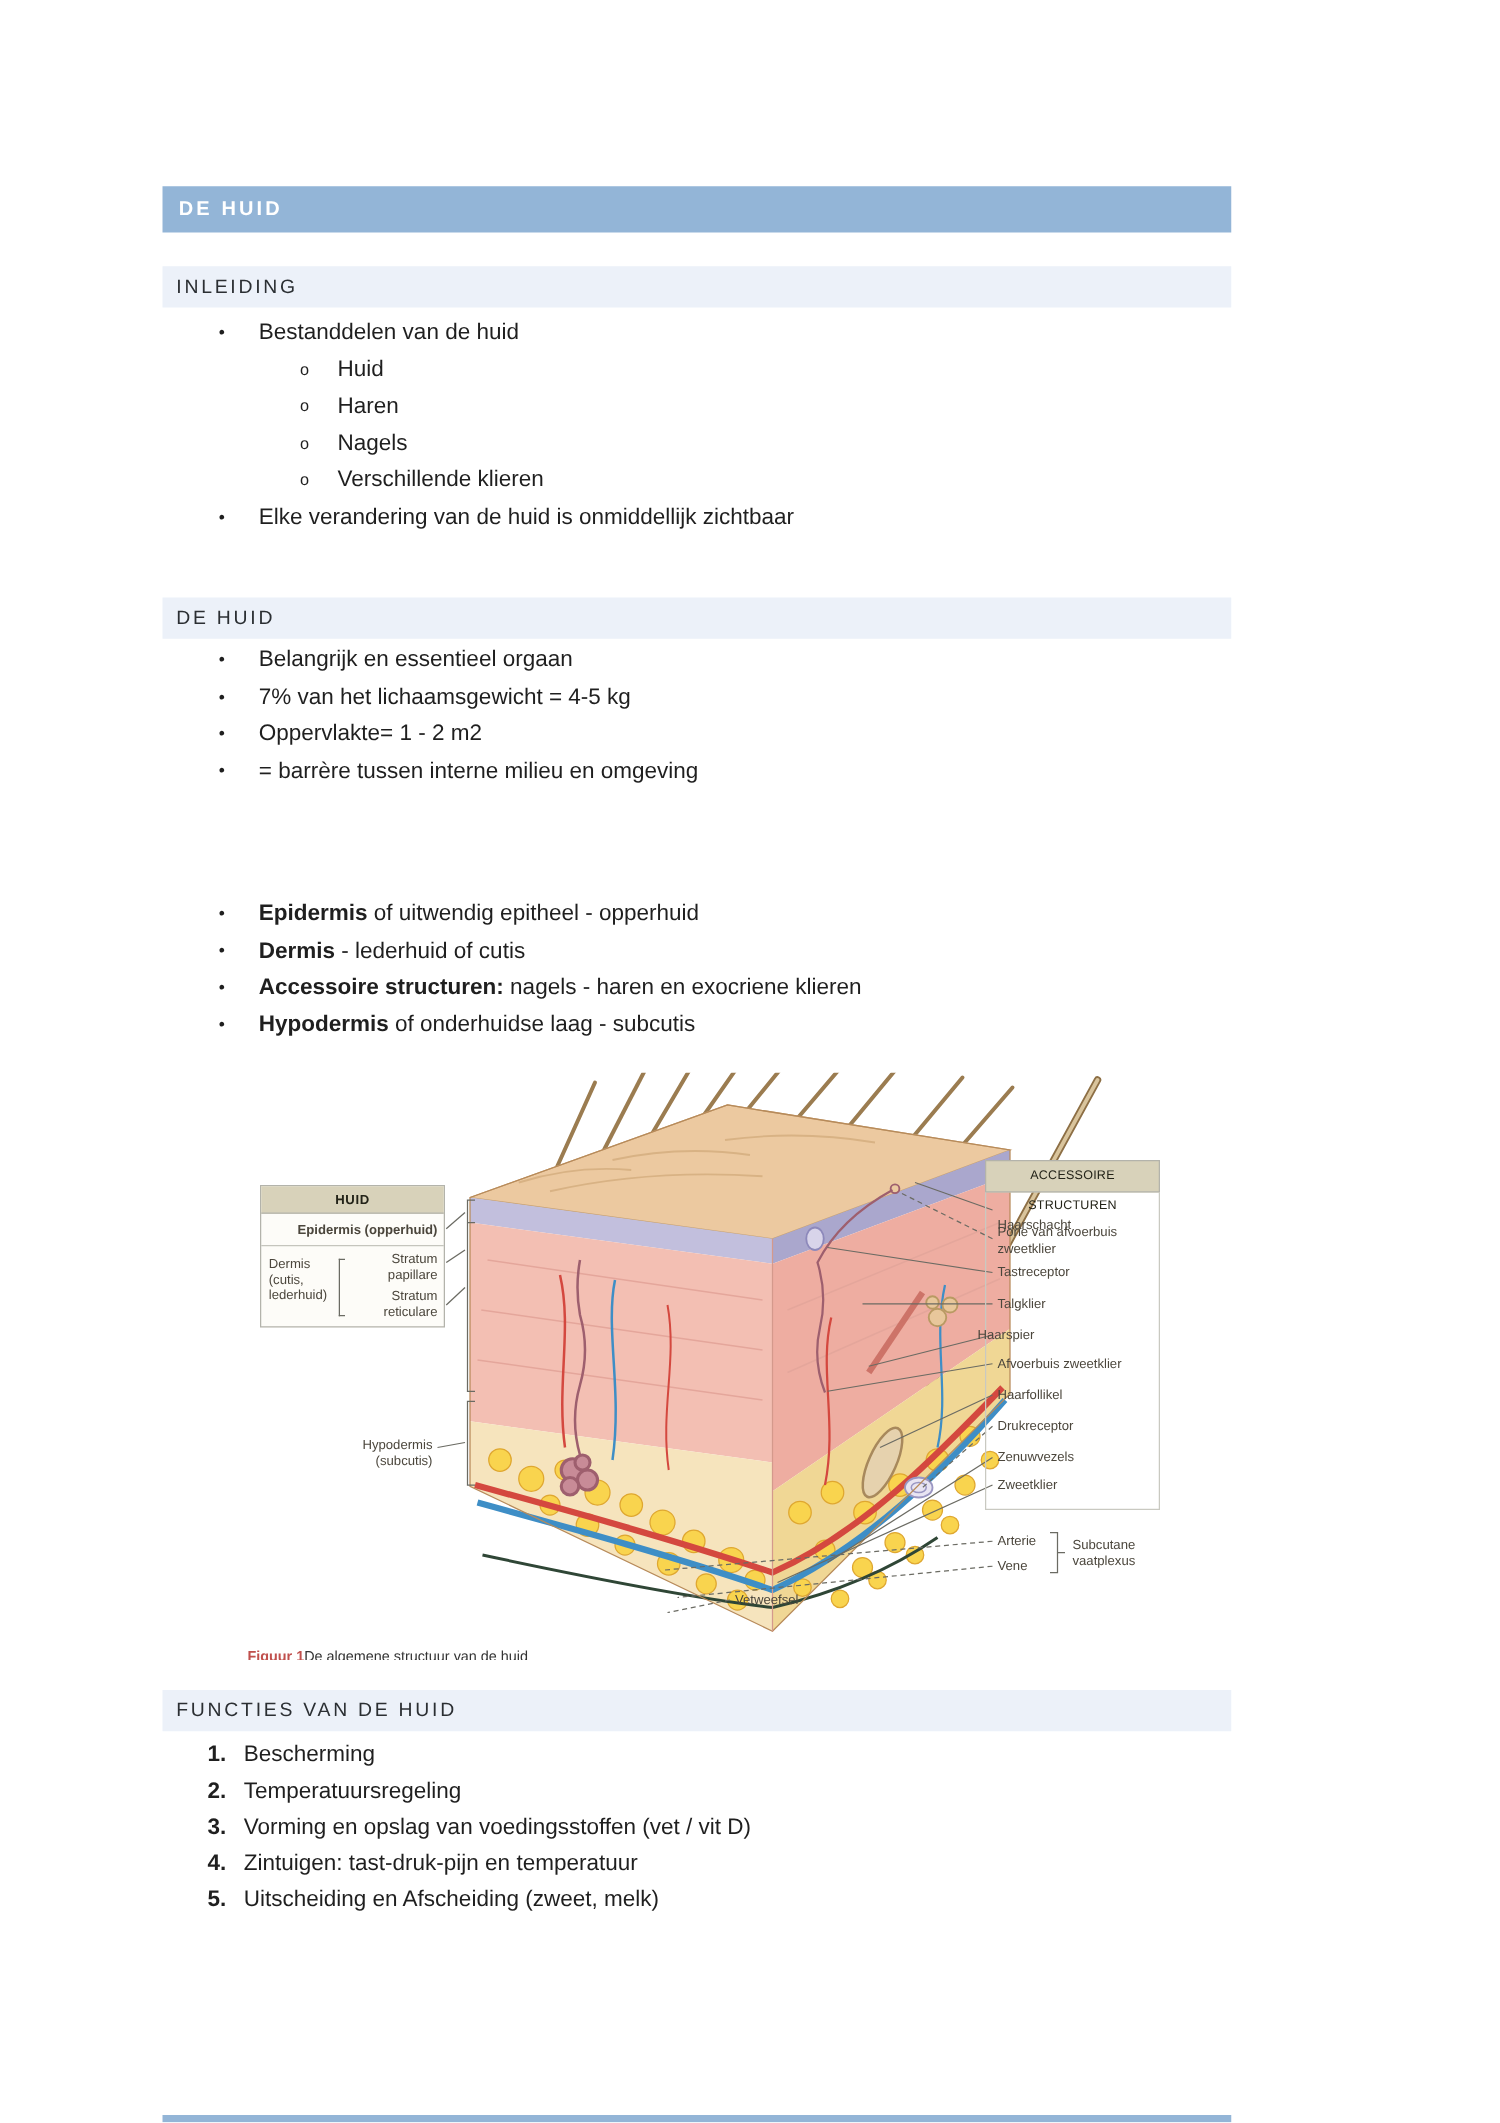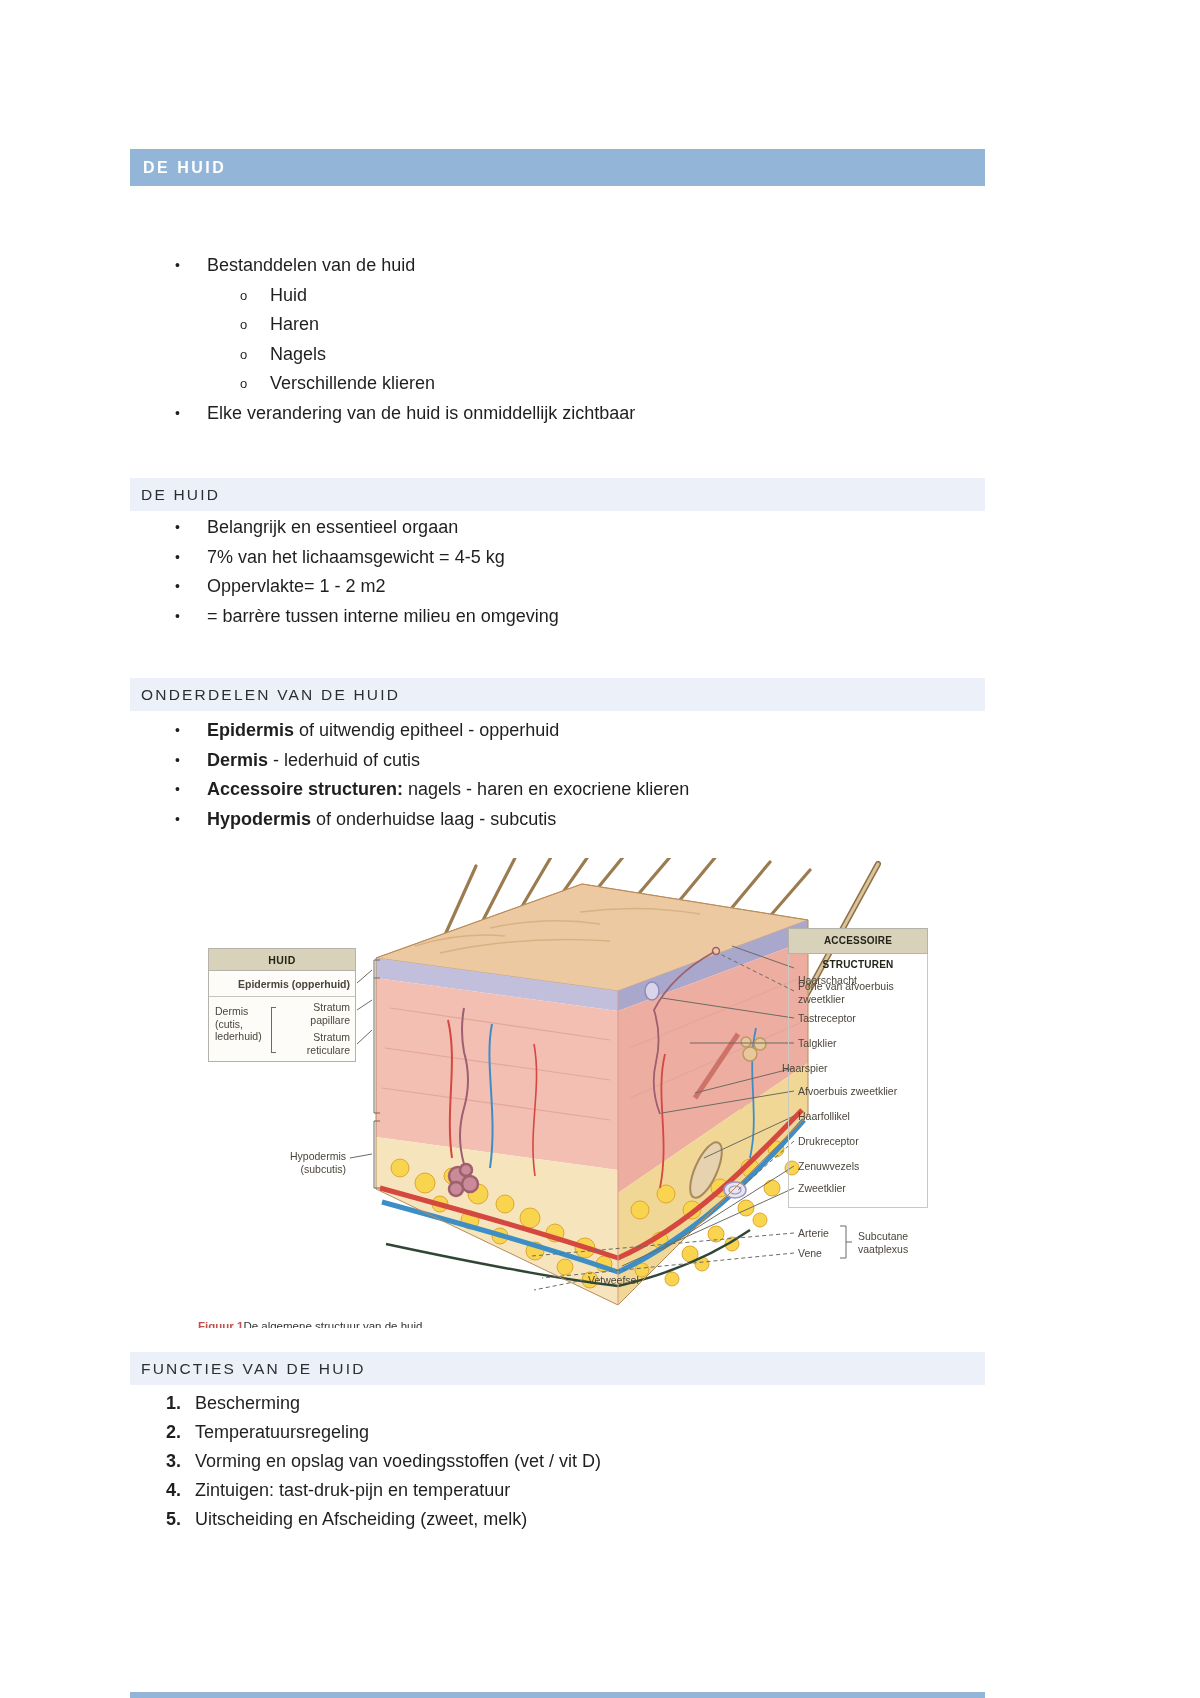--- a/index.html
+++ b/index.html
@@ -51,41 +51,42 @@
     font-weight:bold;
   }
   .dermis-area { position:relative; height:64px; }
   .dermis-left { position:absolute; left:6px; top:8px; width:54px; white-space:pre-line; line-height:12.5px; }
   .box-brace { position:absolute; left:62px; top:10px; width:5px; height:46px;
     border-left:1px solid #6b6b63; border-top:1px solid #6b6b63; border-bottom:1px solid #6b6b63; }
   .stratum1 { position:absolute; right:5px; top:4px; width:70px; text-align:right; white-space:pre-line; line-height:12.5px; }
   .stratum2 { position:absolute; right:5px; top:34px; width:70px; text-align:right; white-space:pre-line; line-height:12.5px; }
   .acc-hdr {
     position:absolute; left:598px; top:70px; width:140px; height:26px;
-    background:#d8d2ba; border:1px solid #b3b3ab; font-weight:bold; color:#232318;
+    background:#d8d2ba; border:1px solid #b3b3ab; font-weight:normal; color:#232318;
     font-size:10px; letter-spacing:0.2px; text-align:center; line-height:24px;
   }
   .acc-body {
     position:absolute; left:598px; top:96px; width:140px; height:254px;
     border:1px solid #c9c9c1; border-top:none; background:rgba(255,255,255,0.0);
   }
   .hyp-label { left:60px; top:292px; width:96px; text-align:right; }
   .vet-label { left:398px; top:416px; }
   .caption { position:absolute; left:8px; top:462px; font-size:11.5px; }
   .caption .fig-num { color:#c0504d; font-weight:bold; }
   .caption .fig-txt { color:#333333; }
   .next-strip { position:absolute; left:130px; top:1692px; width:855px; height:6px; background:#93b5d7; }
 </style>
 </head>
 <body>
 
 <div class="page">
 
   <div class="title-bar">DE HUID</div>
 
+  <div class="sec-bar" style="top:213px;">INLEIDING</div>
   <ul class="blist" style="top:251px;">
     <li class="li1">
       <span class="mk">•</span>
       <span>Bestanddelen van de huid</span>
     </li>
     <li class="li2">
       <span class="mk">o</span>
       <span>Huid</span>
     </li>
     <li class="li2">
@@ -119,21 +120,20 @@
     <li class="li1">
       <span class="mk">•</span>
       <span>Oppervlakte= 1 - 2 m2</span>
     </li>
     <li class="li1">
       <span class="mk">•</span>
       <span>= barrère tussen interne milieu en omgeving</span>
     </li>
   </ul>
 
-  <div class="sec-bar" style="top:678px;">ONDERDELEN VAN DE HUID</div>
   <ul class="blist" style="top:716px;">
     <li class="li1">
       <span class="mk">•</span>
       <span class="bld">Epidermis</span><span> of uitwendig epitheel - opperhuid</span>
     </li>
     <li class="li1">
       <span class="mk">•</span>
       <span class="bld">Dermis</span><span> - lederhuid of cutis</span>
     </li>
     <li class="li1">

